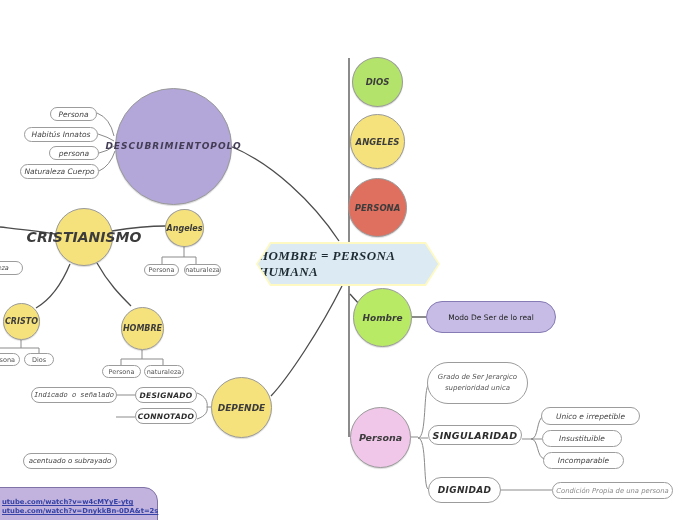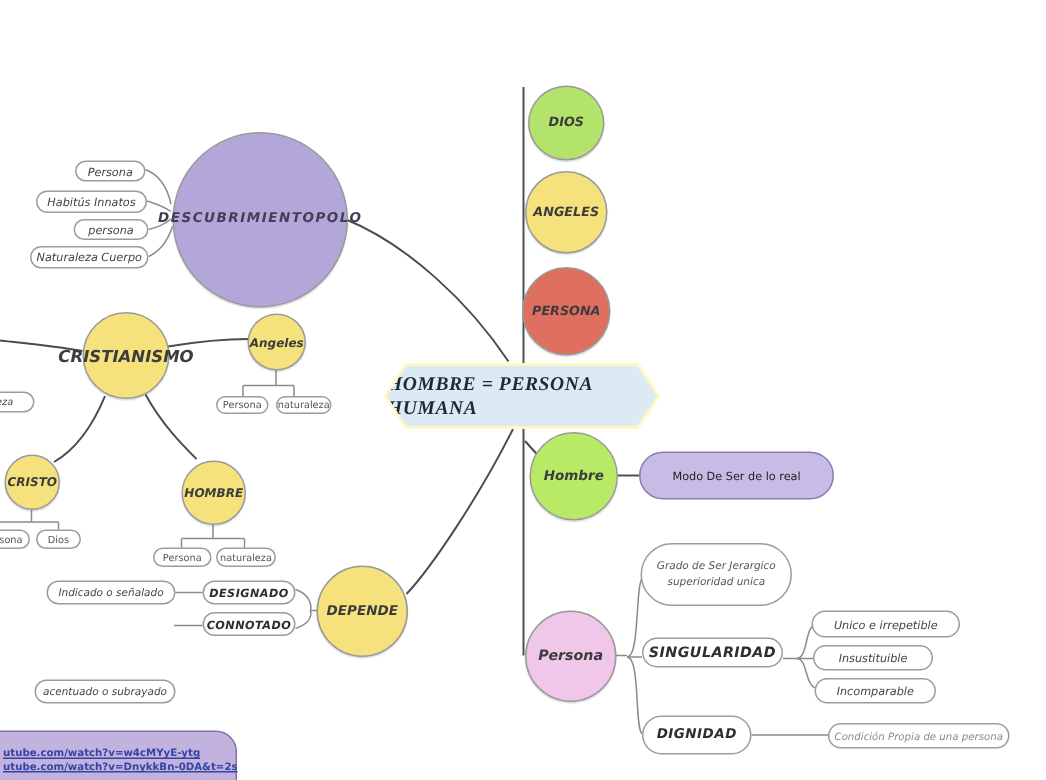--- a/index.html
+++ b/index.html
@@ -152,21 +152,21 @@
   <div class="stadium small" style="left:24px;top:127px;width:74px;height:15px;border-radius:8px;">
       <span>Habitús Innatos</span>
     </div>
   <div class="stadium small" style="left:49px;top:146px;width:50px;height:14px;border-radius:8px;">
       <span>persona</span>
     </div>
   <div class="stadium small" style="left:20px;top:164px;width:79px;height:15px;border-radius:8px;">
       <span>Naturaleza Cuerpo</span>
     </div>
 
-  <div class="node circle" style="left:55px;top:208px;width:58px;height:58px;background:#f6e27c;font-size:11px;">
+  <div class="node circle" style="left:55px;top:208px;width:58px;height:58px;background:#f6e27c;font-size:14px;">
       <span>CRISTIANISMO</span>
     </div>
 
   <div class="stadium small" style="left:-40px;top:261px;width:63px;height:14px;border-radius:8px;font-size:6.5px;">
       <span>naturaleza</span>
     </div>
 
   <div class="node circle" style="left:165px;top:209px;width:39px;height:38px;background:#f6e27c;font-size:8px;">
       <span>Angeles</span>
     </div>
@@ -197,21 +197,21 @@
       <span>naturaleza</span>
     </div>
 
   <div class="node circle" style="left:211px;top:377px;width:61px;height:61px;background:#f6e27c;font-size:9px;">
       <span>DEPENDE</span>
     </div>
 
   <div class="stadium boldlbl" style="left:135px;top:387px;width:62px;height:16px;border-radius:8px;font-size:7.5px;">
       <span>DESIGNADO</span>
     </div>
-  <div class="stadium" style="left:31px;top:387px;width:86px;height:16px;border-radius:8px;font-size:7px;">
+  <div class="stadium" style="left:31px;top:387px;width:86px;height:16px;border-radius:8px;font-size:7px;font-family:Liberation Mono, monospace;">
       <span>Indicado o señalado</span>
     </div>
 
   <div class="stadium boldlbl" style="left:135px;top:408px;width:62px;height:16px;border-radius:8px;font-size:7.5px;">
       <span>CONNOTADO</span>
     </div>
   <div class="stadium" style="left:23px;top:409px;width:94px;height:16px;border-radius:8px;font-size:7px;margin-top:44px;">
       <span>acentuado o subrayado</span>
     </div>
 

